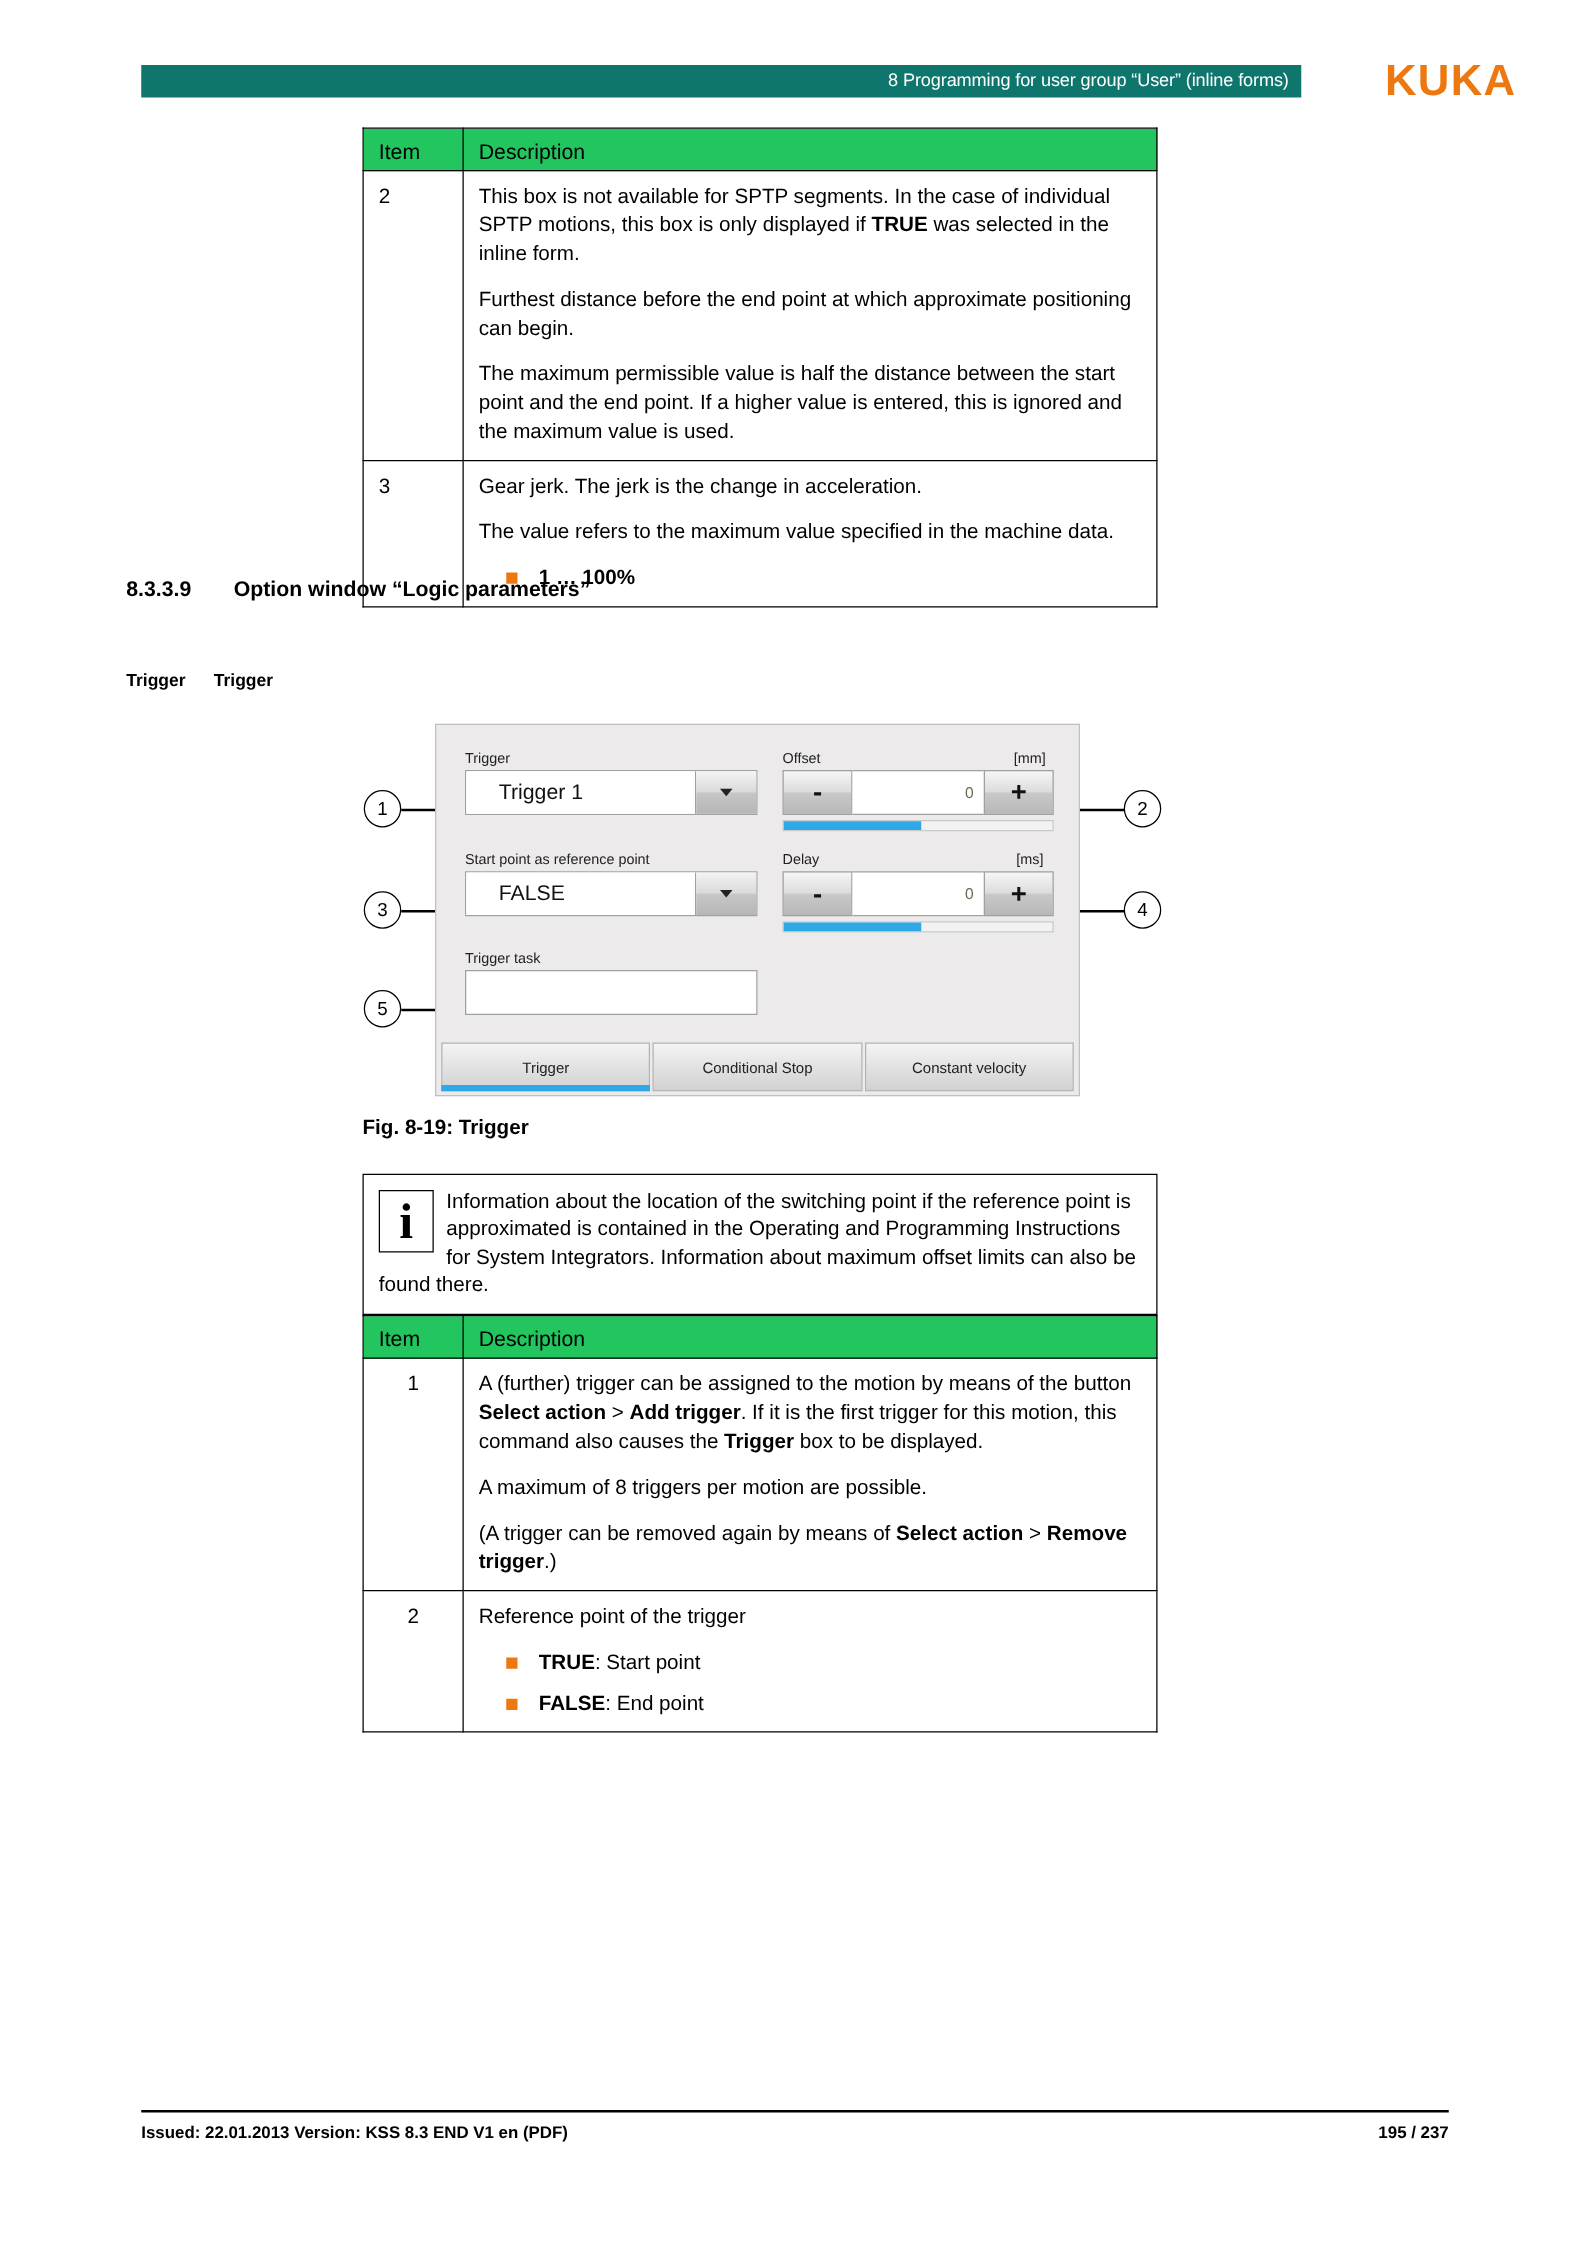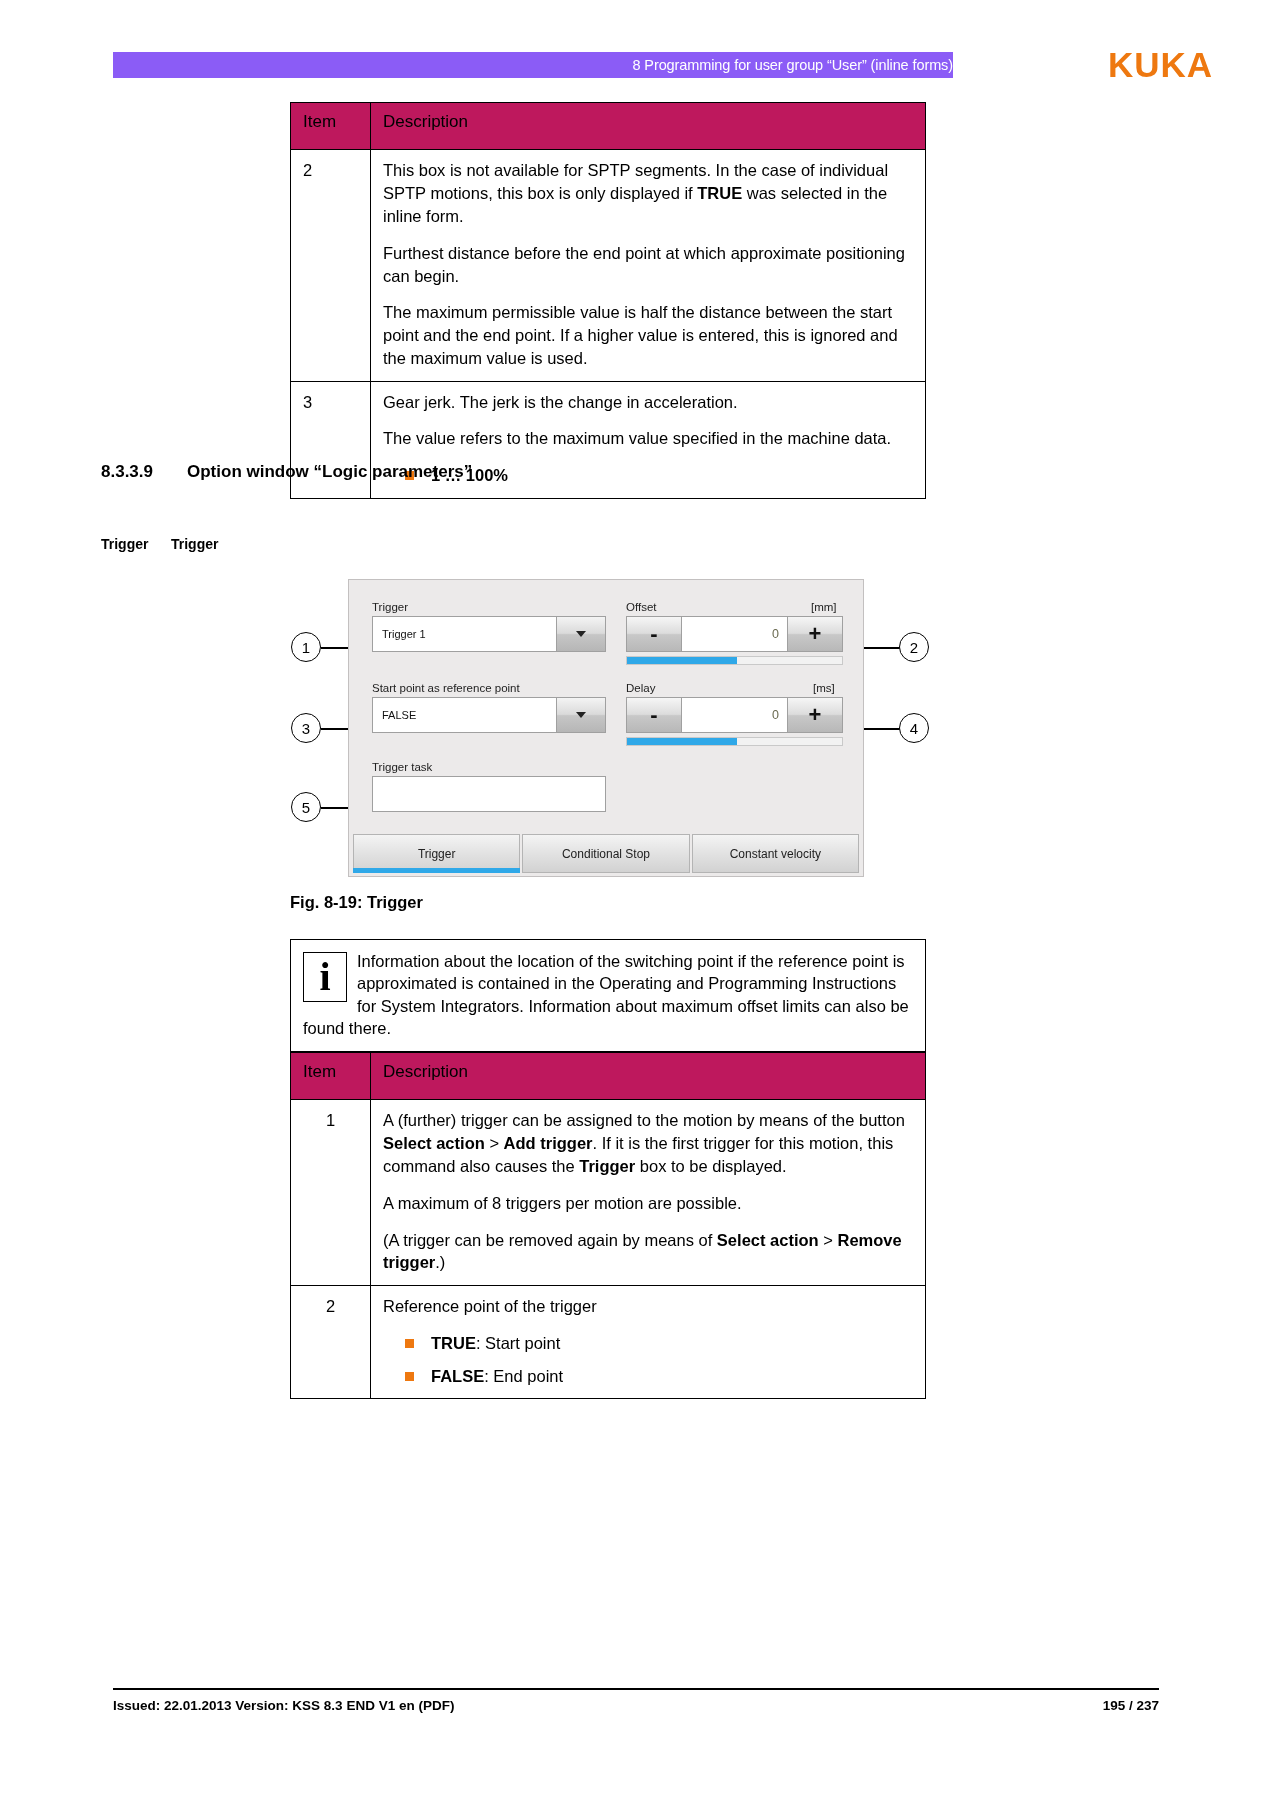--- a/index.html
+++ b/index.html
@@ -15,25 +15,26 @@
   }
 
   
   .page-header {
     position: absolute;
     top: 52px; left: 0; width: 1272px; height: 30px;
   }
   .header-bar {
     position: absolute;
     left: 113px; top: 0;
-    width: 840px; height: 26px;
-    background: #8b5cf6;
+    width: 928px; height: 26px;
+    background: #0f766e;
     display: flex;
     align-items: center;
     justify-content: flex-end;
+    padding-right: 10px;
   }
   .header-bar-text {
     color: #ffffff;
     font-size: 14.5px;
     letter-spacing: -0.1px;
     white-space: nowrap;
   }
   .kuka-logo {
     position: absolute;
     left: 1108px; top: -7px;
@@ -54,23 +55,23 @@
   .doc-table td, .doc-table th {
     border: 1px solid #000;
     vertical-align: top;
     padding: 9px 12px 11px 12px;
     font-size: 16.5px;
     line-height: 1.38;
     text-align: left;
     font-weight: normal;
   }
   .doc-table thead th {
-    background: #be185d;
+    background: #22c55e;
     padding-top: 7px;
-    padding-bottom: 16px;
+    padding-bottom: 3px;
     font-size: 17px;
     margin-left: 27px;
   }
   .col-item { width: 80px; }
   .cell-p { margin: 0 0 14px 0; }
   .cell-p:last-child { margin-bottom: 0; }
   .bullet-row {
     display: flex;
     align-items: flex-start;
     margin: 0;
@@ -137,22 +138,22 @@
     height: 36px;
     display: flex;
     border: 1px solid #a0a0a0;
     background: #fff;
   }
   .combo-text {
     flex: 1;
     background: #fff;
     display: flex;
     align-items: center;
-    padding-left: 9px;
-    font-size: 11px;
+    padding-left: 26px;
+    font-size: 17px;
     color: #111;
     border-right: 1px solid #a0a0a0;
   }
   .combo-btn {
     width: 48px;
     background: linear-gradient(180deg,#f4f4f4 0%,#dadada 48%,#c6c6c6 52%,#b6b6b6 100%);
     display: flex; align-items: center; justify-content: center;
   }
   .caret {
     width: 0; height: 0;

